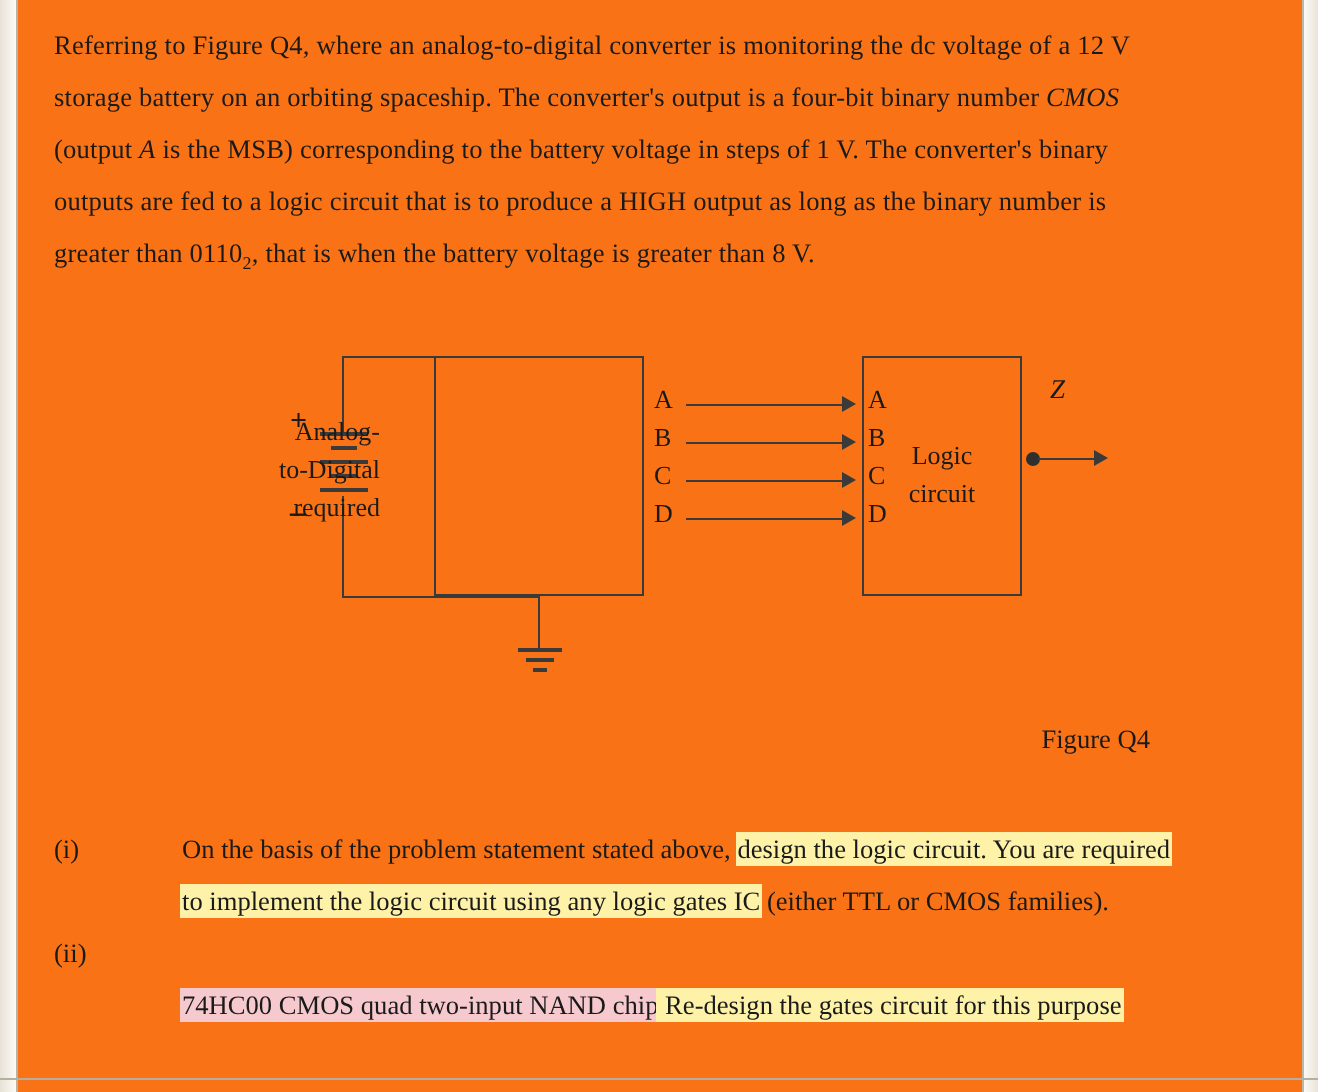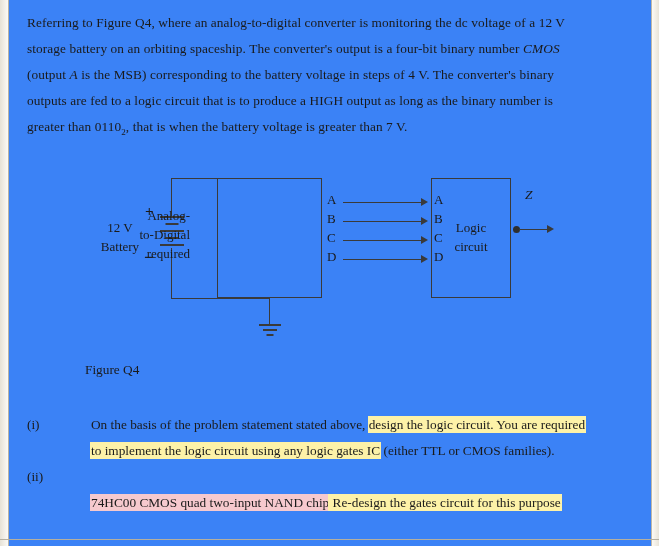--- a/index.html
+++ b/index.html
@@ -13,21 +13,21 @@
     font-family: "Liberation Serif", serif;
     color: #1a1a1a;
     overflow: hidden;
     position: relative;
   }
   .page {
     position: absolute;
     left: 0; top: 0;
     width: 659px;
     height: 546px;
-    background: #3b82f6;
+    background: #f97316;
   }
   
   .edge-left {
     position: absolute;
     left: 0; top: 0;
     width: 8px; height: 546px;
     background: linear-gradient(to right, #e7e2d6, #fcfaf6);
     border-right: 1px solid #b9b3a3;
   }
   .edge-right {
@@ -189,21 +189,21 @@
     position: absolute;
     left: 428px; top: 56px;
     width: 7px; height: 7px;
     border-radius: 50%;
     background: #2f2f2f;
   }
   .fig-caption {
     position: absolute;
     left: 0; top: 192px;
     width: 490px;
-    text-align: left;
+    text-align: right;
     font-size: 13.3px;
   }
 
   
   .q {
     position: absolute;
     font-size: 13.3px;
     line-height: 26px;
   }
   .q-num {
@@ -233,31 +233,27 @@
 
 <div class="page">
 
   <div class="edge-left"></div>
   <div class="edge-right"></div>
   <div class="bottom-rule"></div>
 
   <div class="intro">
     <span>Referring to Figure Q4, where an analog-to-digital converter is monitoring the dc voltage of a 12 V</span><br>
     <span>storage battery on an orbiting spaceship. The converter's output is a four-bit binary number </span><i>CMOS</i><br>
-    <span>(output </span><i>A</i><span> is the MSB) corresponding to the battery voltage in steps of 4 V.  The converter's binary</span><br>
+    <span>(output </span><i>A</i><span> is the MSB) corresponding to the battery voltage in steps of 1 V.  The converter's binary</span><br>
     <span>outputs are fed to a logic circuit that is to produce a HIGH output as long as the binary number is</span><br>
-    <span>greater than 0110</span><span class="sub">2</span><span>, that is when the battery voltage is greater than 7 V.</span>
+    <span>greater than 0110</span><span class="sub">2</span><span>, that is when the battery voltage is greater than 8 V.</span>
   </div>
 
   <div class="figure">
 
-    <div class="batt-label">
-      <span>12 V</span><br>
-      <span>Battery</span>
-    </div>
     <div class="plus-sign">+</div>
     <div class="minus-sign">−</div>
 
     <div class="batt-sym">
       <div style="top:0px;  width:24px;"></div>
       <div style="top:7px;  width:13px;"></div>
       <div style="top:14px; width:24px;"></div>
       <div style="top:21px; width:13px;"></div>
       <div style="top:28px; width:24px;"></div>
     </div>

